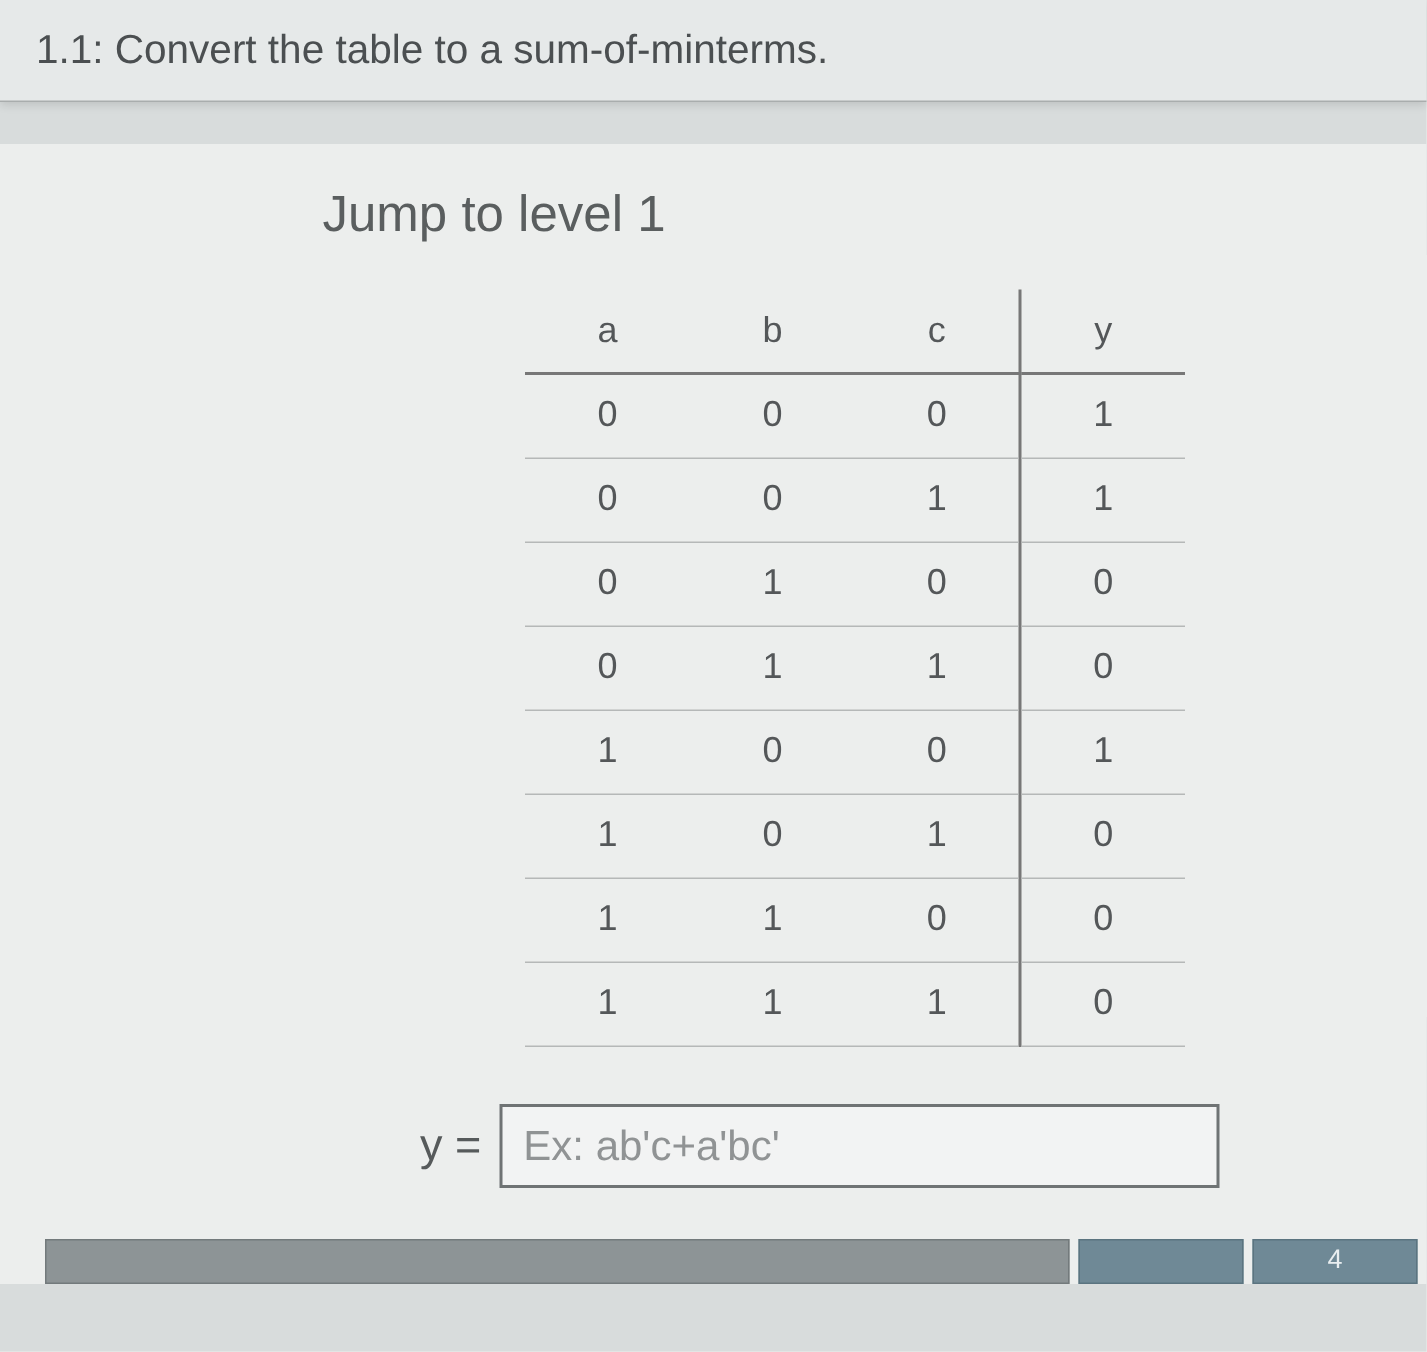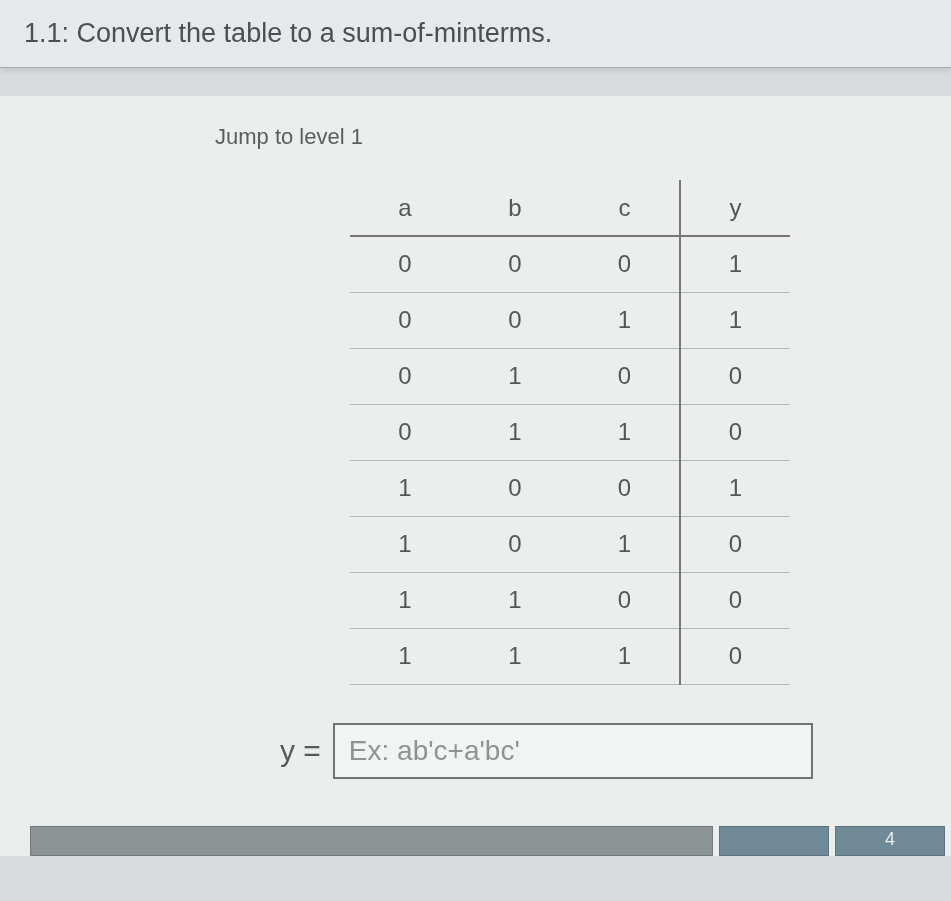--- a/index.html
+++ b/index.html
@@ -24,21 +24,21 @@
     font-weight: 400;
   }
   .content-area {
     background: #eceeed;
     margin-top: 28px;
     padding: 28px 0 0 0;
     min-height: 760px;
     position: relative;
   }
   .jump-text {
-    font-size: 22px;
+    font-size: 34px;
     color: #5a5e5f;
     margin-left: 215px;
     margin-bottom: 30px;
   }
   .truth-table {
     margin-left: 350px;
     border-collapse: collapse;
     font-size: 24px;
     color: #545759;
   }

